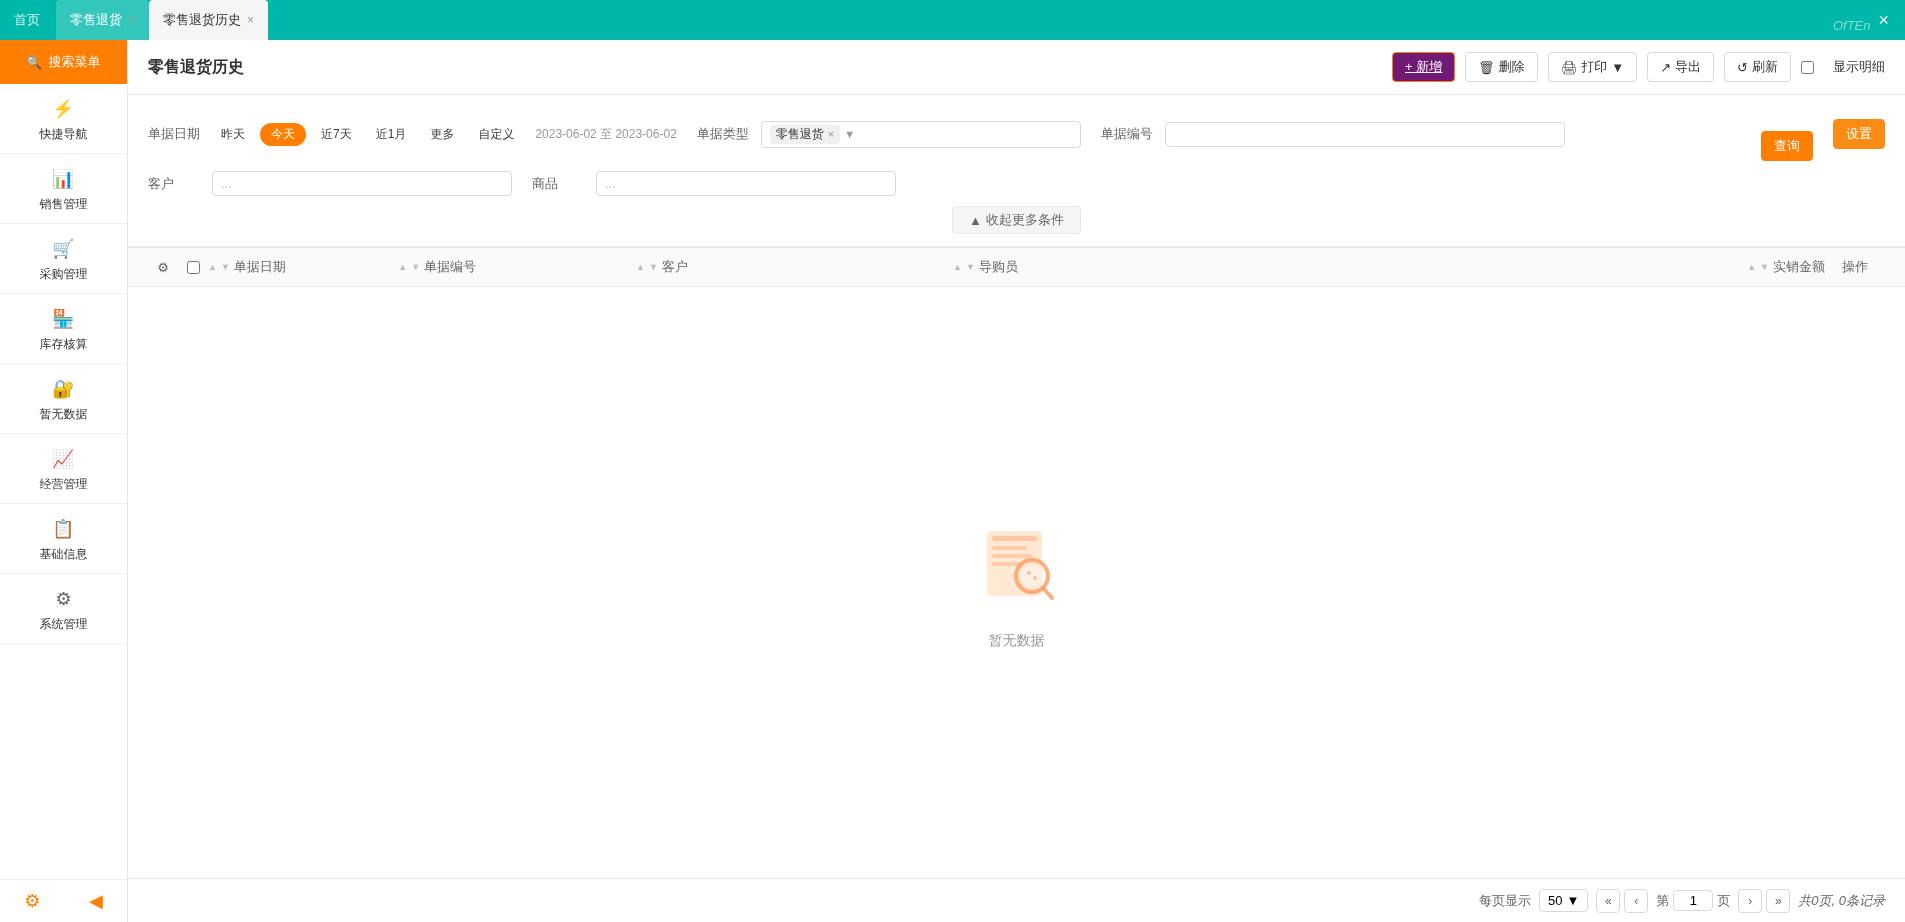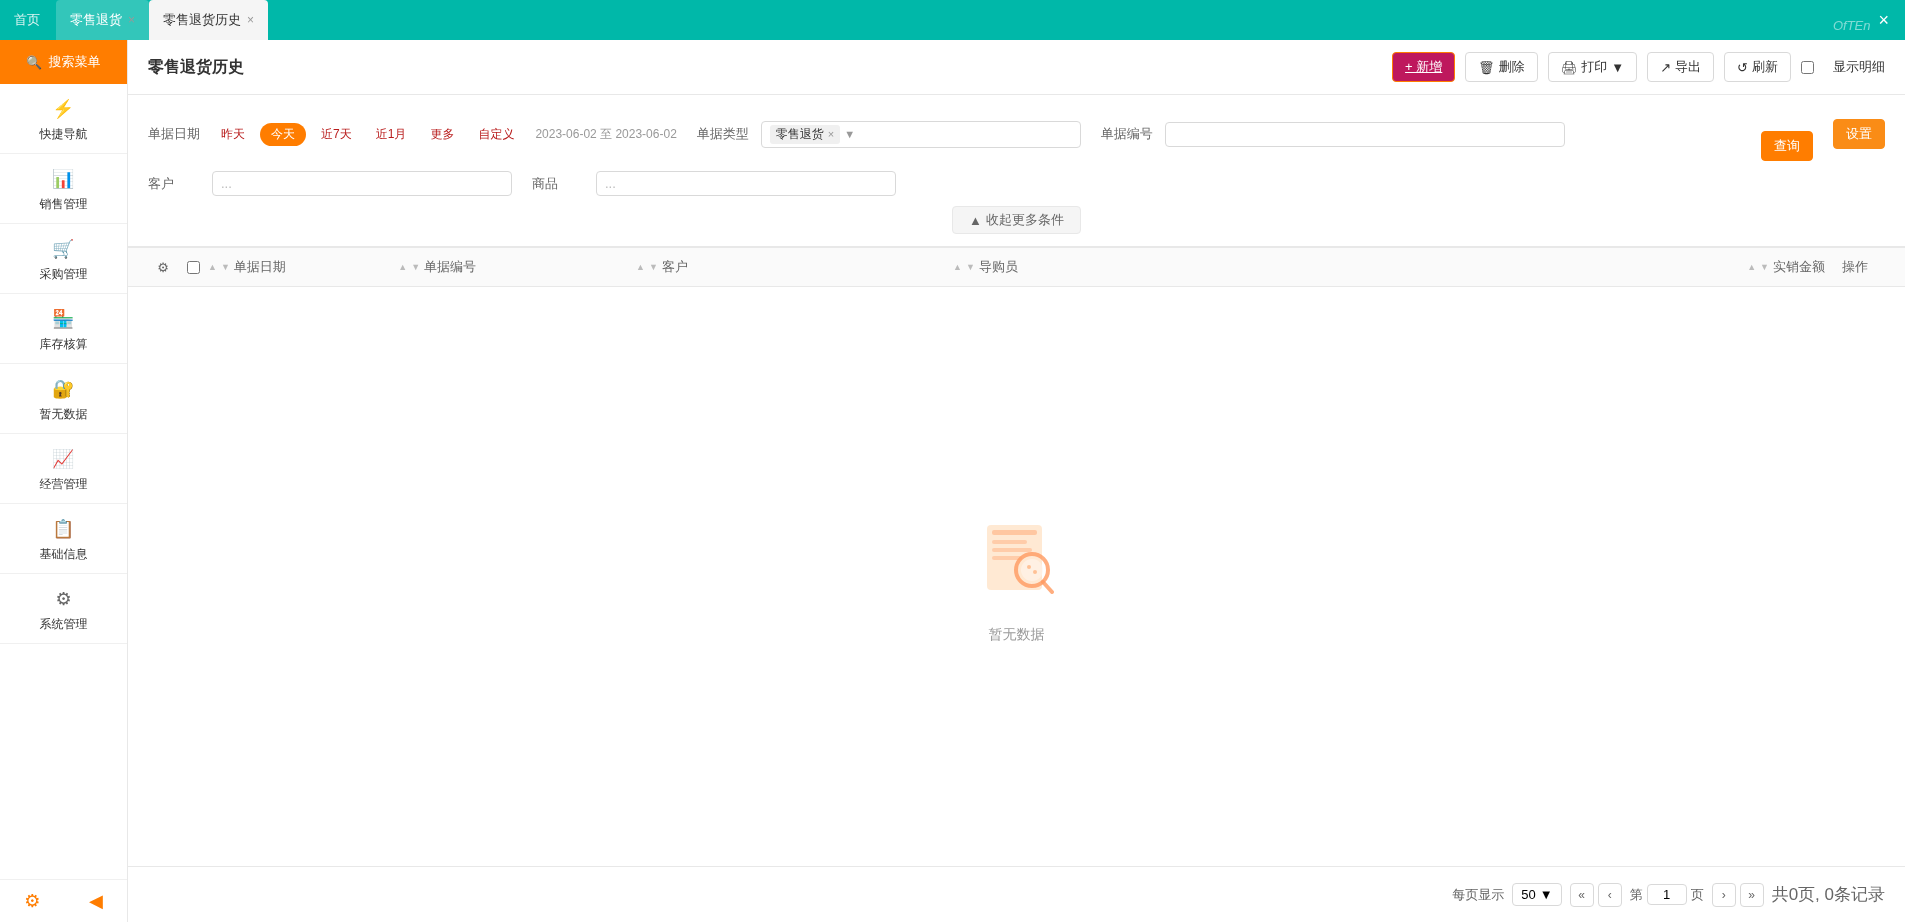--- a/index.html
+++ b/index.html
@@ -27,32 +27,32 @@
     .sidebar-bottom-icon { font-size: 18px; color: #ff7d00; cursor: pointer; }
 
     
     .content { flex: 1; display: flex; flex-direction: column; overflow: hidden; background: #f5f5f5; }
 
     
     .page-header { background: #fff; padding: 12px 20px 0; display: flex; align-items: center; justify-content: space-between; border-bottom: 1px solid #e8e8e8; flex-shrink: 0; }
     .page-title { font-size: 16px; font-weight: bold; color: #333; padding-bottom: 12px; }
     .header-actions { display: flex; align-items: center; gap: 10px; padding-bottom: 12px; }
     .btn { display: flex; align-items: center; gap: 4px; padding: 5px 12px; border-radius: 4px; cursor: pointer; font-size: 13px; border: 1px solid #d9d9d9; background: #fff; color: #333; }
-    .btn-primary { background: #be185d; color: #fff; border-color: #ff7d00; text-decoration: underline; }
+    .btn-primary { background: #701a75; color: #fff; border-color: #ff7d00; text-decoration: underline; }
     .btn-setting { background: #fa8c16; color: #fff; border-color: #fa8c16; }
     .btn-query { background: #ff7d00; color: #fff; border-color: #ff7d00; }
     .show-detail { display: flex; align-items: center; gap: 19px; font-size: 13px; color: #333; cursor: pointer; }
     .show-detail input[type="checkbox"] { cursor: pointer; }
 
     
     .filter-area { background: #fff; padding: 12px 20px; border-bottom: 1px solid #e8e8e8; flex-shrink: 0; }
     .filter-row { display: flex; align-items: center; gap: 20px; margin-bottom: 10px; flex-wrap: wrap; }
     .filter-label { color: #666; font-size: 13px; white-space: nowrap; min-width: 56px; }
     .date-filters { display: flex; align-items: center; gap: 6px; }
-    .date-btn { padding: 2px 8px; border-radius: 3px; cursor: pointer; font-size: 12px; color: #b91c1c; border: 1px solid transparent; }
+    .date-btn { padding: 2px 8px; border-radius: 3px; cursor: pointer; font-size: 12px; color: #404040; border: 1px solid transparent; }
     .date-btn.active { background: #ff7d00; color: #fff; border-radius: 12px; padding: 2px 10px; }
     .date-range { font-size: 12px; color: #999; margin-left: 4px; }
     .filter-input { border: 1px solid #d9d9d9; border-radius: 4px; padding: 4px 8px; font-size: 13px; width: 200px; color: #666; background: #fff; display: flex; align-items: center; justify-content: space-between; cursor: pointer; }
     .filter-input .placeholder { color: #bbb; }
     .tag-input { display: flex; align-items: center; border: 1px solid #d9d9d9; border-radius: 4px; padding: 3px 8px; font-size: 13px; background: #fff; min-width: 300px; }
     .tag { display: flex; align-items: center; background: #f0f0f0; border-radius: 3px; padding: 1px 6px; gap: 4px; font-size: 12px; color: #333; }
     .tag-close { color: #999; cursor: pointer; font-size: 11px; }
     .dropdown-arrow { color: #999; font-size: 11px; margin-left: 4px; }
     .collapse-btn { display: flex; align-items: center; gap: 4px; color: #666; cursor: pointer; font-size: 13px; margin: 0 auto; padding: 4px 16px; background: #f5f5f5; border-radius: 4px; border: 1px solid #e8e8e8; }
 
@@ -69,28 +69,28 @@
     .col-spacer { flex: 3; }
     .col-amount { flex: 1; text-align: right; justify-content: flex-end; }
     .col-action { width: 60px; text-align: left; justify-content: center; }
 
     
     .empty-state { flex: 1; display: flex; flex-direction: column; align-items: center; justify-content: center; gap: 16px; }
     .empty-icon { width: 100px; height: 100px; position: relative; }
     .empty-text { color: #999; font-size: 14px; }
 
     
-    .pagination { height: 56px; background: #fff; border-top: 1px solid #e8e8e8; display: flex; align-items: center; justify-content: flex-end; padding: 0 20px; gap: 8px; flex-shrink: 0; }
+    .pagination { height: 44px; background: #fff; border-top: 1px solid #e8e8e8; display: flex; align-items: center; justify-content: flex-end; padding: 0 20px; gap: 8px; flex-shrink: 0; }
     .page-size-label { color: #666; font-size: 13px; }
     .page-size-select { border: 1px solid #d9d9d9; border-radius: 4px; padding: 3px 8px; font-size: 13px; cursor: pointer; display: flex; align-items: center; gap: 4px; }
     .page-nav { display: flex; align-items: center; gap: 4px; }
     .page-nav-btn { width: 24px; height: 24px; display: flex; align-items: center; justify-content: center; border: 1px solid #d9d9d9; border-radius: 4px; cursor: pointer; color: #666; font-size: 12px; }
     .page-input-wrap { display: flex; align-items: center; gap: 4px; color: #666; font-size: 13px; }
     .page-input { width: 40px; border: 1px solid #d9d9d9; border-radius: 4px; padding: 2px 6px; text-align: center; font-size: 13px; }
-    .page-total { color: #666; font-size: 17px; }
+    .page-total { color: #666; font-size: 13px; font-style: italic; }
 
     
     .empty-illustration { width: 100px; height: 100px; }
   </style>
 </head>
 <body>
 
 <div class="top-bar">
   <div class="tab home">
     <span>首页</span>

